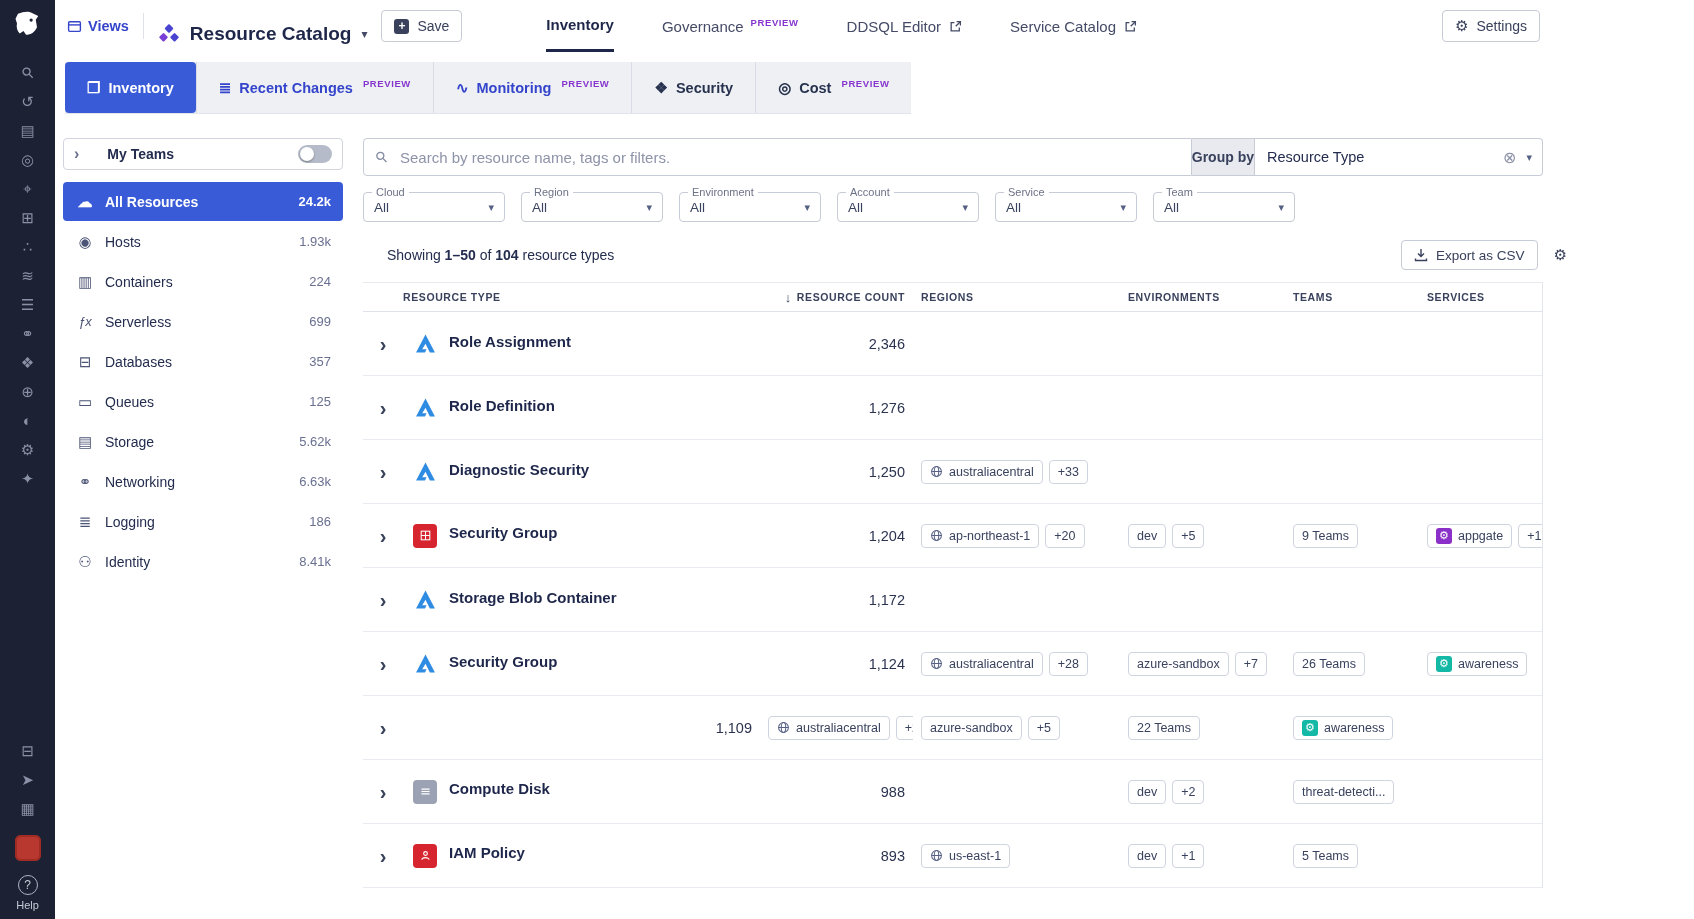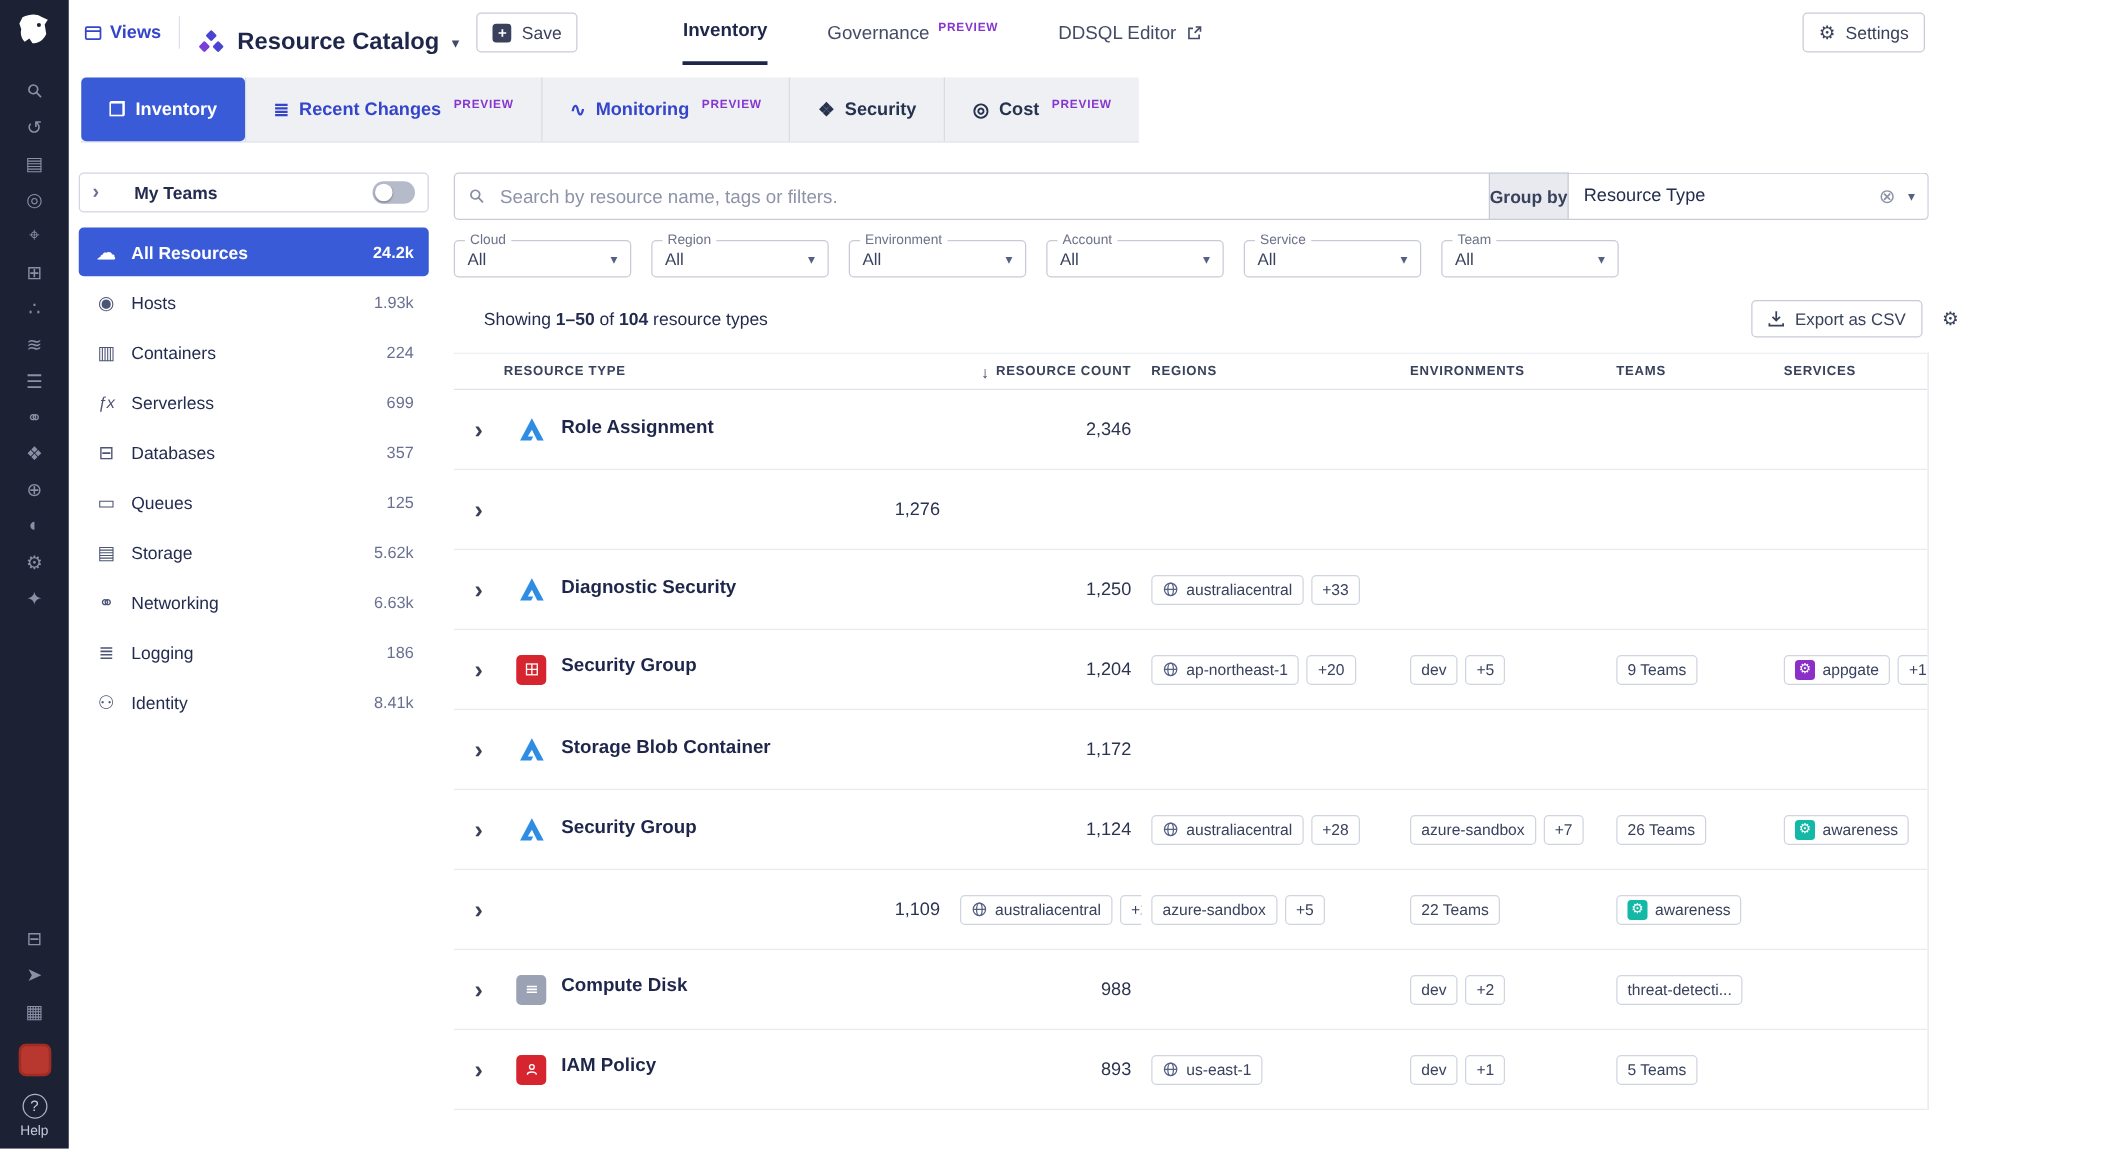--- a/index.html
+++ b/index.html
@@ -211,20 +211,30 @@
           <div class="htab" data-interactable="true">
             <span data-interactable="false">DDSQL Editor</span>
             <svg class="ext" viewBox="0 0 12 12" data-interactable="false">
               <g fill="none" stroke="currentColor" stroke-width="1.2">
                 <path d="M5 2.5H2v7.5h7.5V7"></path>
                 <path d="M7 1.5h3.5V5"></path>
                 <path d="M10.2 1.8 6.2 5.8"></path>
               </g>
             </svg>
           </div>
+          <div class="htab" data-interactable="true">
+            <span data-interactable="false">Service Catalog</span>
+            <svg class="ext" viewBox="0 0 12 12" data-interactable="false">
+              <g fill="none" stroke="currentColor" stroke-width="1.2">
+                <path d="M5 2.5H2v7.5h7.5V7"></path>
+                <path d="M7 1.5h3.5V5"></path>
+                <path d="M10.2 1.8 6.2 5.8"></path>
+              </g>
+            </svg>
+          </div>
         </nav>
       <button class="btn settings-btn" data-interactable="true">
         <span class="gear-glyph" data-interactable="false">⚙</span>
         <span data-interactable="false">Settings</span>
       </button>
     </header>
 
     <div class="subtabs" data-interactable="false">
         <div class="subtab active" data-interactable="true">
           <span class="st-ic" data-interactable="false">❒</span>
@@ -406,20 +416,28 @@
                   <span class="rname" data-interactable="false">Role Assignment</span>
                 </div>
                 <div class="rcount" data-interactable="false">2,346</div>
                 <div class="cell-pills" data-interactable="false"></div>
                 <div class="cell-pills" data-interactable="false"></div>
                 <div class="cell-pills" data-interactable="false"></div>
                 <div class="cell-pills" data-interactable="false"></div>
               </div>
               <div class="trow" data-interactable="false">
                 <div class="expander" data-interactable="true">›</div>
+                <div class="rcell-name" data-interactable="false">
+                  <span class="ricon" data-interactable="false">
+                    <svg viewBox="0 0 16 16" width="21" height="21">
+                      <path fill="#2f8ce3" d="M8 1.2 15.2 14.8 H11.3 L8 8.2 5.5 12.4 H8.8 L7.6 14.8 H0.8 Z"></path>
+                    </svg>
+                  </span>
+                  <span class="rname" data-interactable="false">Role Definition</span>
+                </div>
                 <div class="rcount" data-interactable="false">1,276</div>
                 <div class="cell-pills" data-interactable="false"></div>
                 <div class="cell-pills" data-interactable="false"></div>
                 <div class="cell-pills" data-interactable="false"></div>
                 <div class="cell-pills" data-interactable="false"></div>
               </div>
               <div class="trow" data-interactable="false">
                 <div class="expander" data-interactable="true">›</div>
                 <div class="rcell-name" data-interactable="false">
                   <span class="ricon" data-interactable="false">

